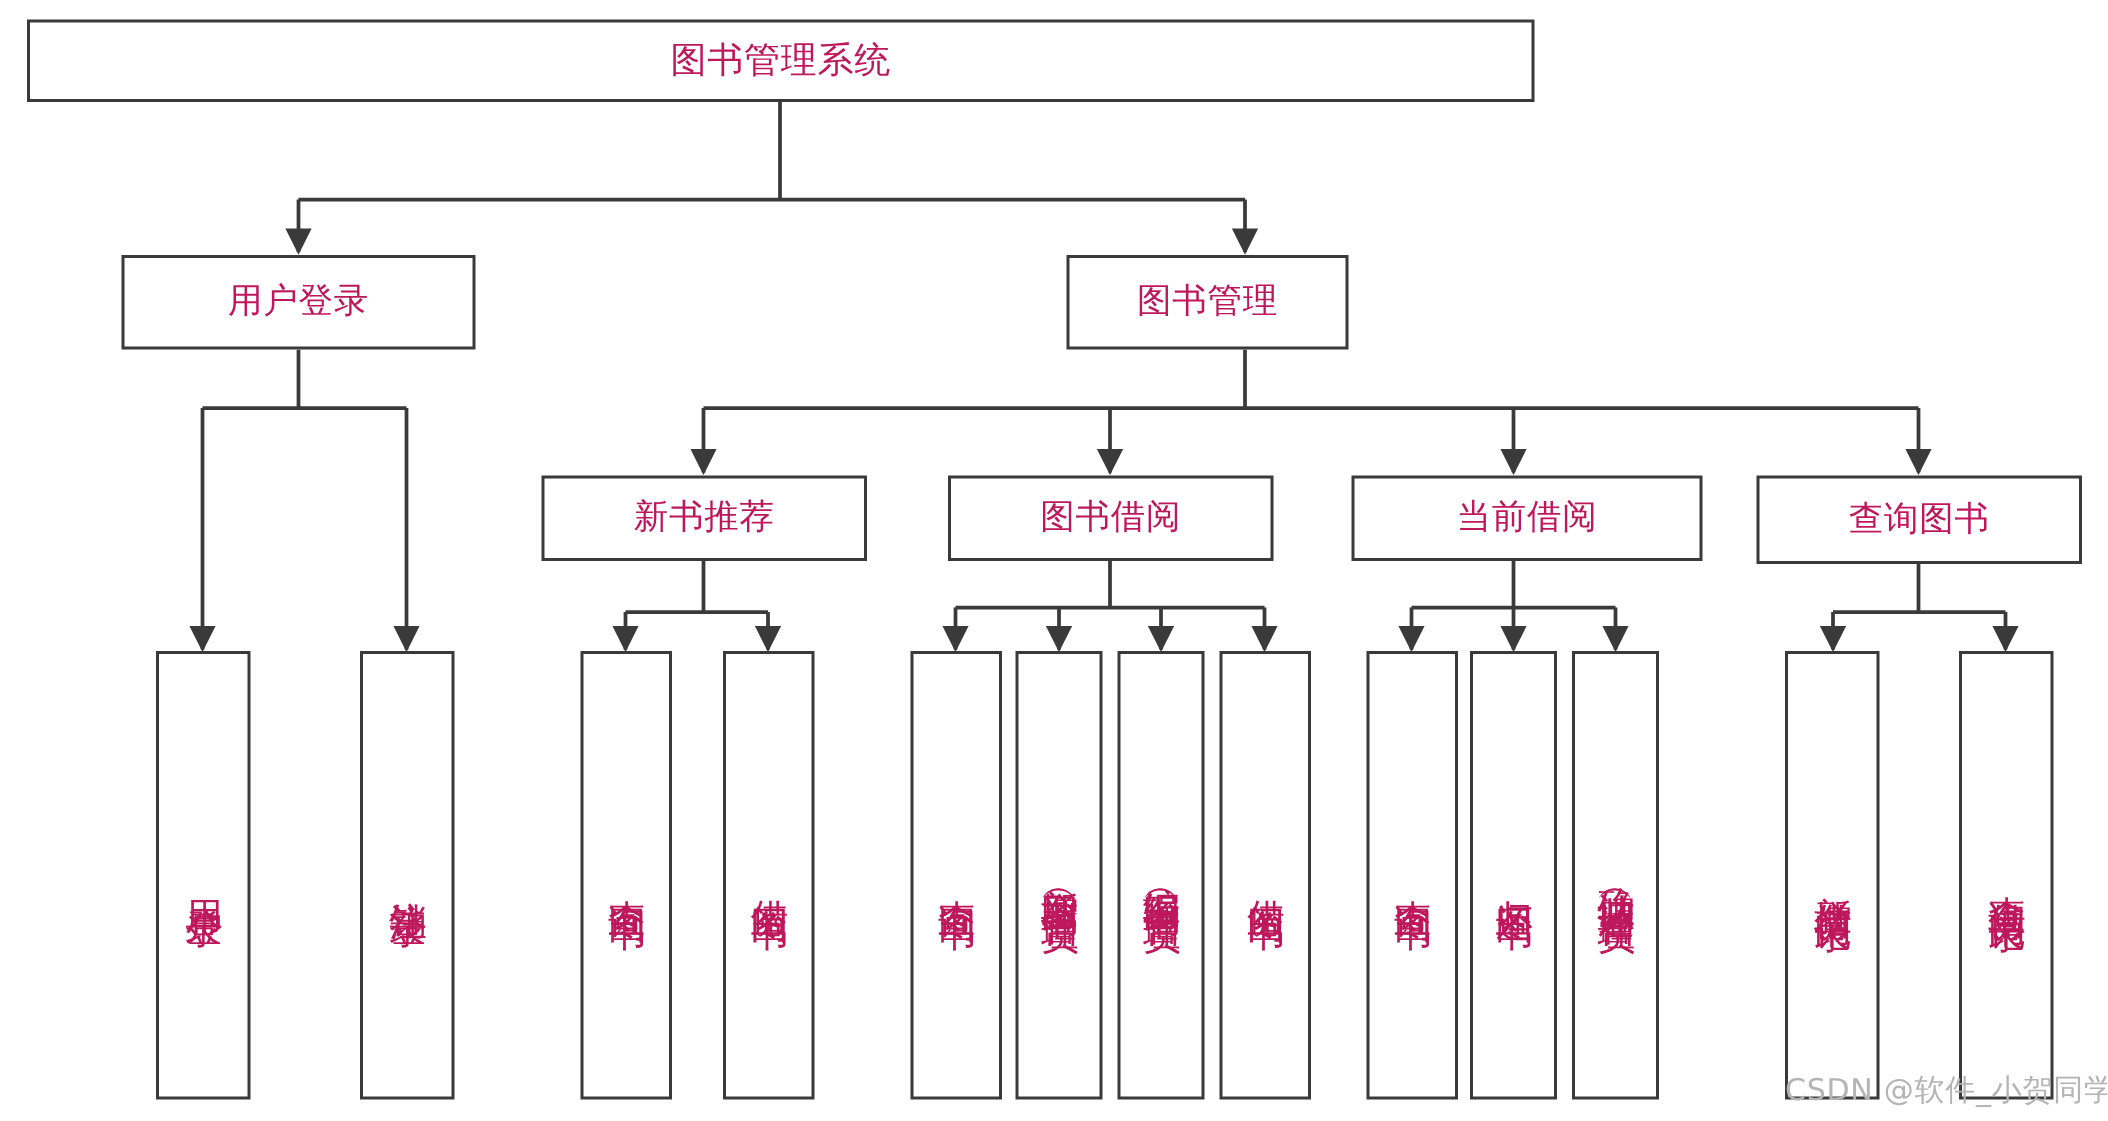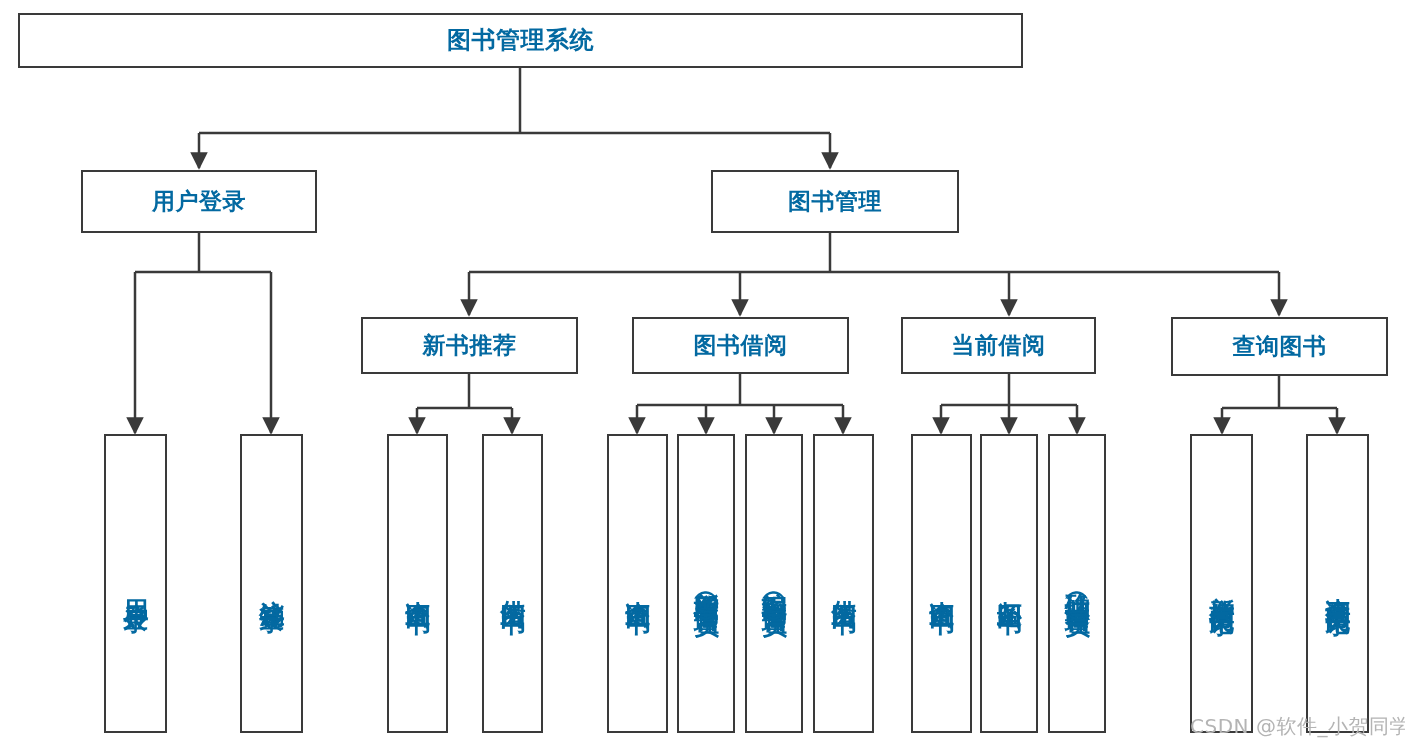--- a/index.html
+++ b/index.html
@@ -27,22 +27,21 @@
     pointer-events: none;
   }
   .node {
     position: absolute;
     box-sizing: border-box;
     border: 2.5px solid #3a3a3a;
     background: #ffffff;
     display: flex;
     align-items: center;
     justify-content: center;
-    color: #0369a1;
-    font-weight: bold;
+    color: #be185d;
   }
   .node.h {
     
   }
   .node.h .node-label {
     font-size: 23px;
     line-height: 1.2;
     letter-spacing: 0.5px;
     white-space: nowrap;
   }
@@ -129,31 +128,31 @@
     </g>
   </svg>
 
   <div class="node h root" style="left:18px; top:13px; width:1005px; height:55px;">
     <span class="node-label">图书管理系统</span>
   </div>
 
   <div class="node h" style="left:81px; top:170px; width:236px; height:63px;">
     <span class="node-label">用户登录</span>
   </div>
-  <div class="node h" style="left:711px; top:170px; width:248px; height:63px;justify-content:center;">
+  <div class="node h" style="left:711px; top:170px; width:188px; height:63px;justify-content:center;">
     <span class="node-label">图书管理</span>
   </div>
 
   <div class="node h" style="left:361px; top:317px; width:217px; height:57px;">
     <span class="node-label">新书推荐</span>
   </div>
   <div class="node h" style="left:632px; top:317px; width:217px; height:57px;text-align:center;">
     <span class="node-label">图书借阅</span>
   </div>
-  <div class="node h" style="left:901px; top:317px; width:195px; height:57px;">
+  <div class="node h" style="left:901px; top:317px; width:234px; height:57px;">
     <span class="node-label">当前借阅</span>
   </div>
   <div class="node h" style="left:1171px; top:317px; width:217px; height:59px;">
     <span class="node-label">查询图书</span>
   </div>
 
   <div class="node v" style="left:104px; top:434px; width:63px; height:299px;">
     <span class="node-label">用户登录</span>
   </div>
   <div class="node v" style="left:240px; top:434px; width:63px; height:299px;">

